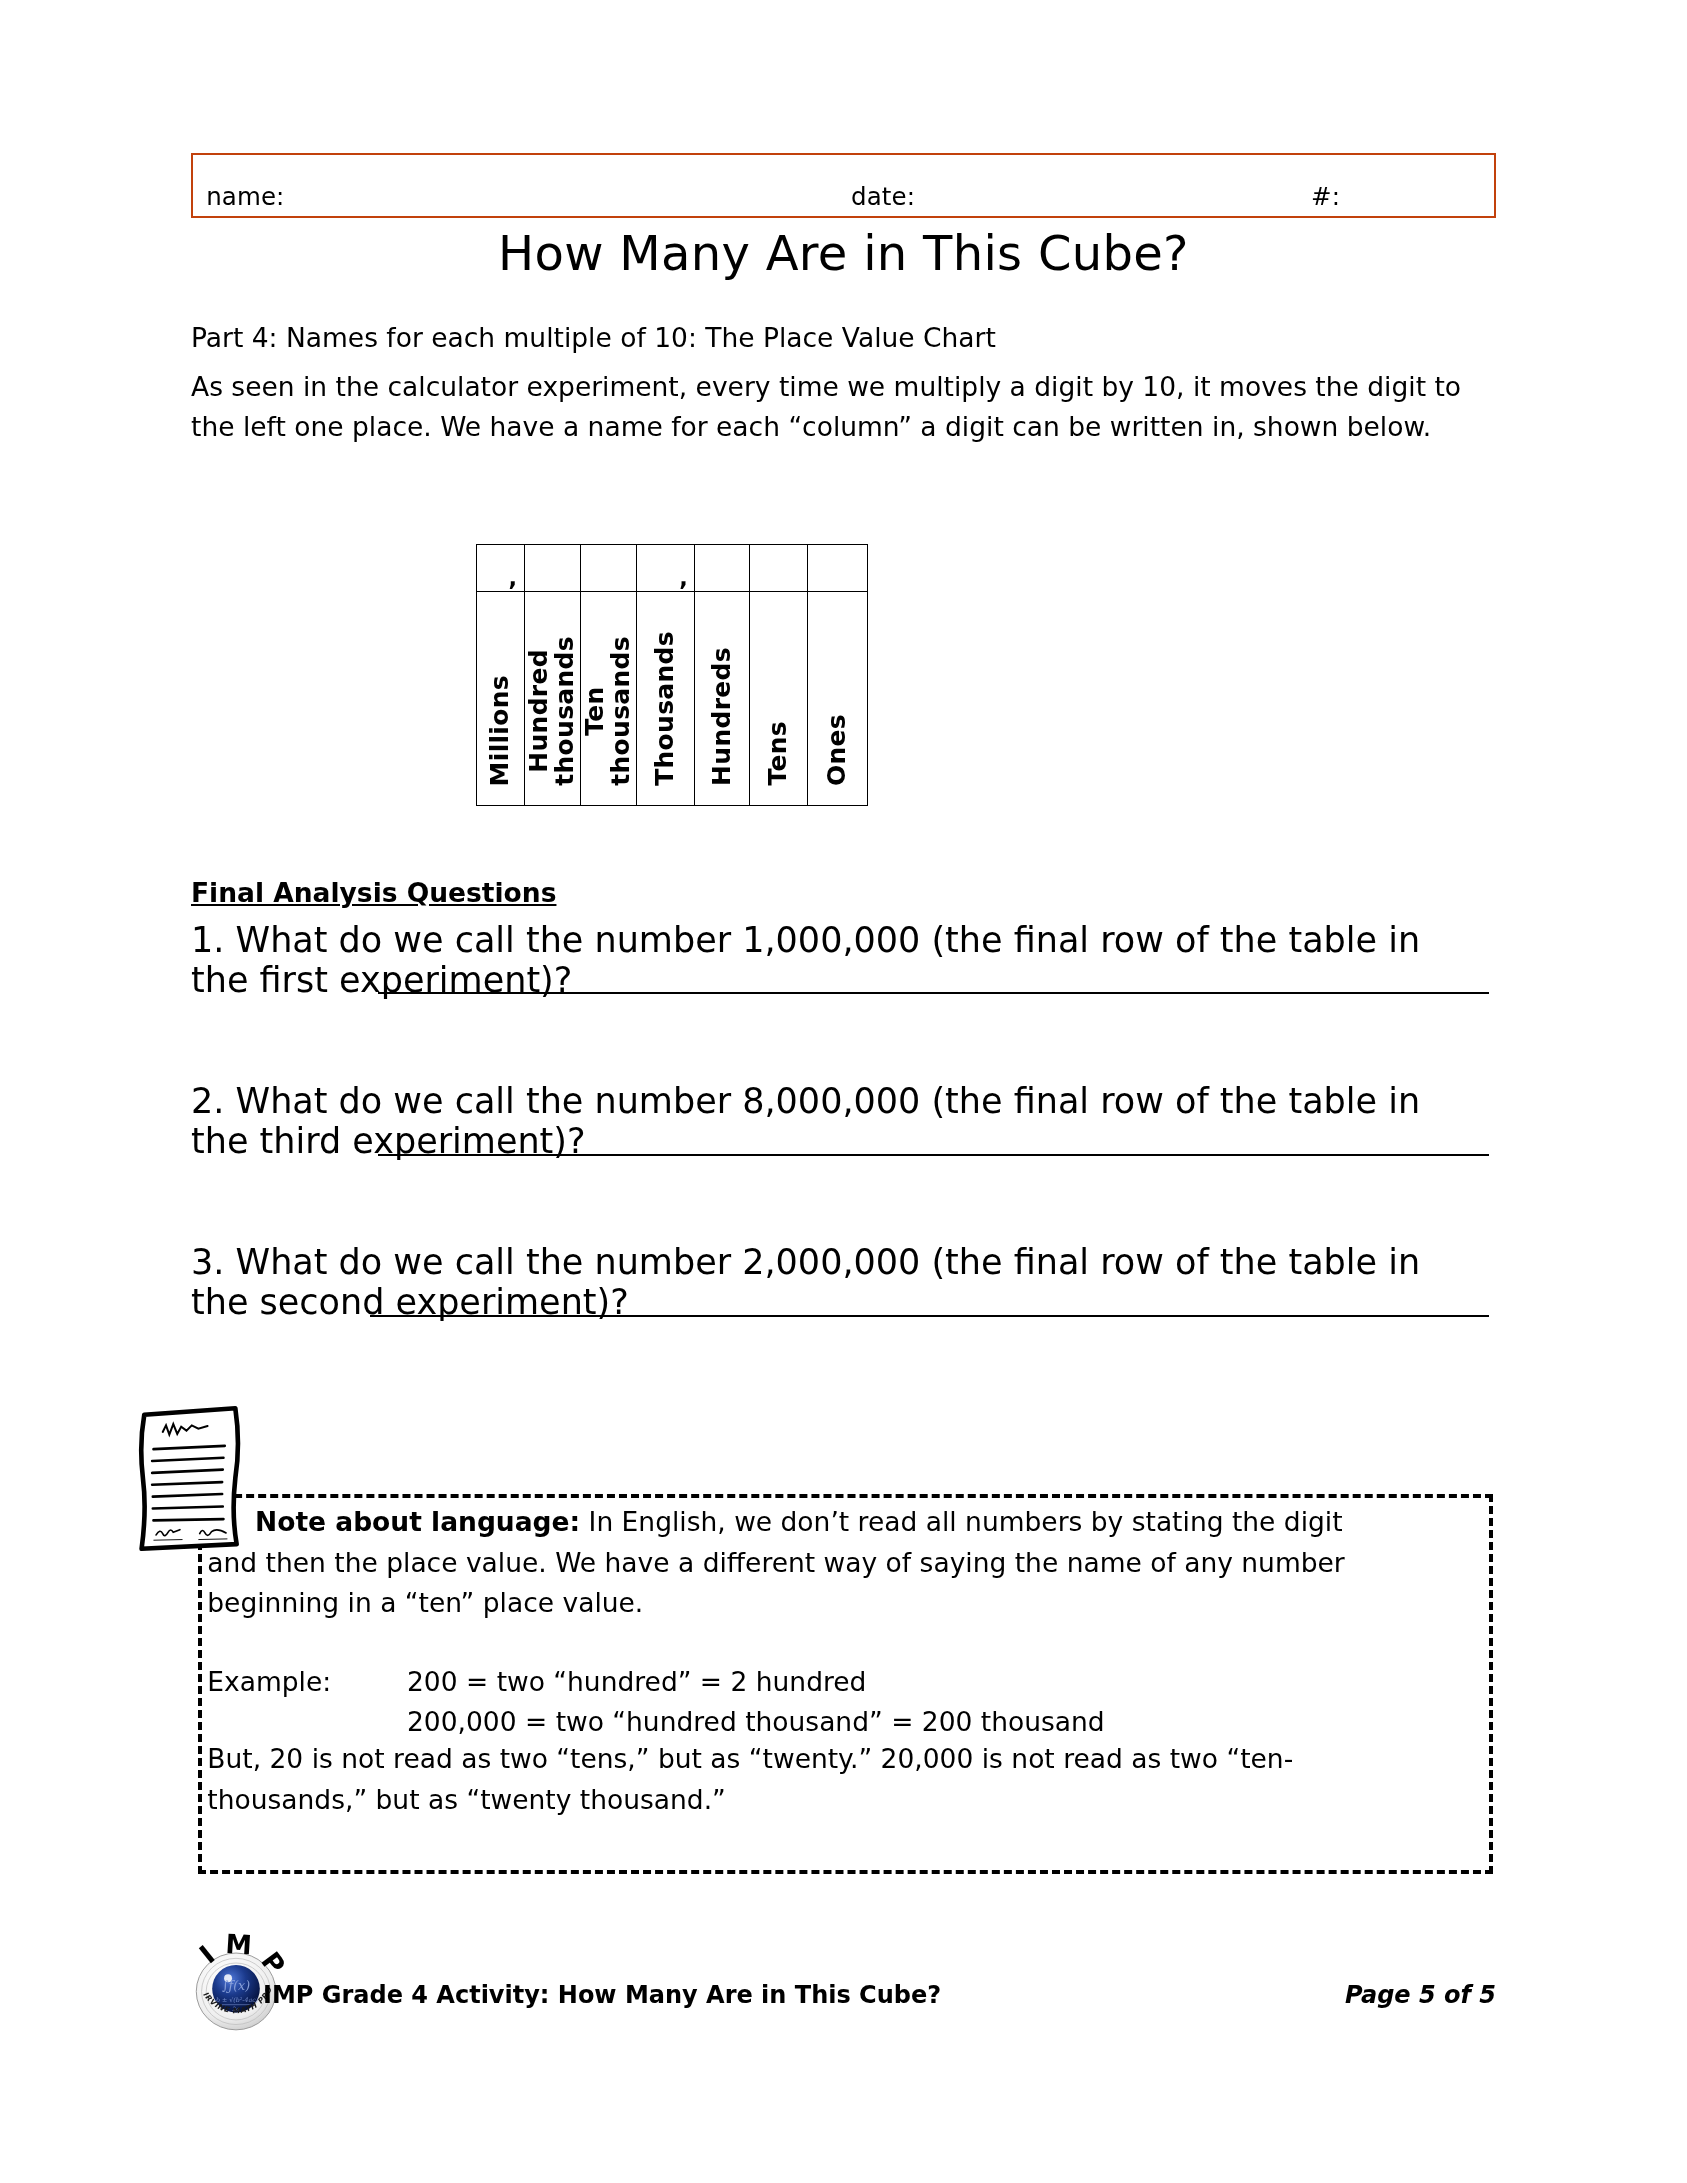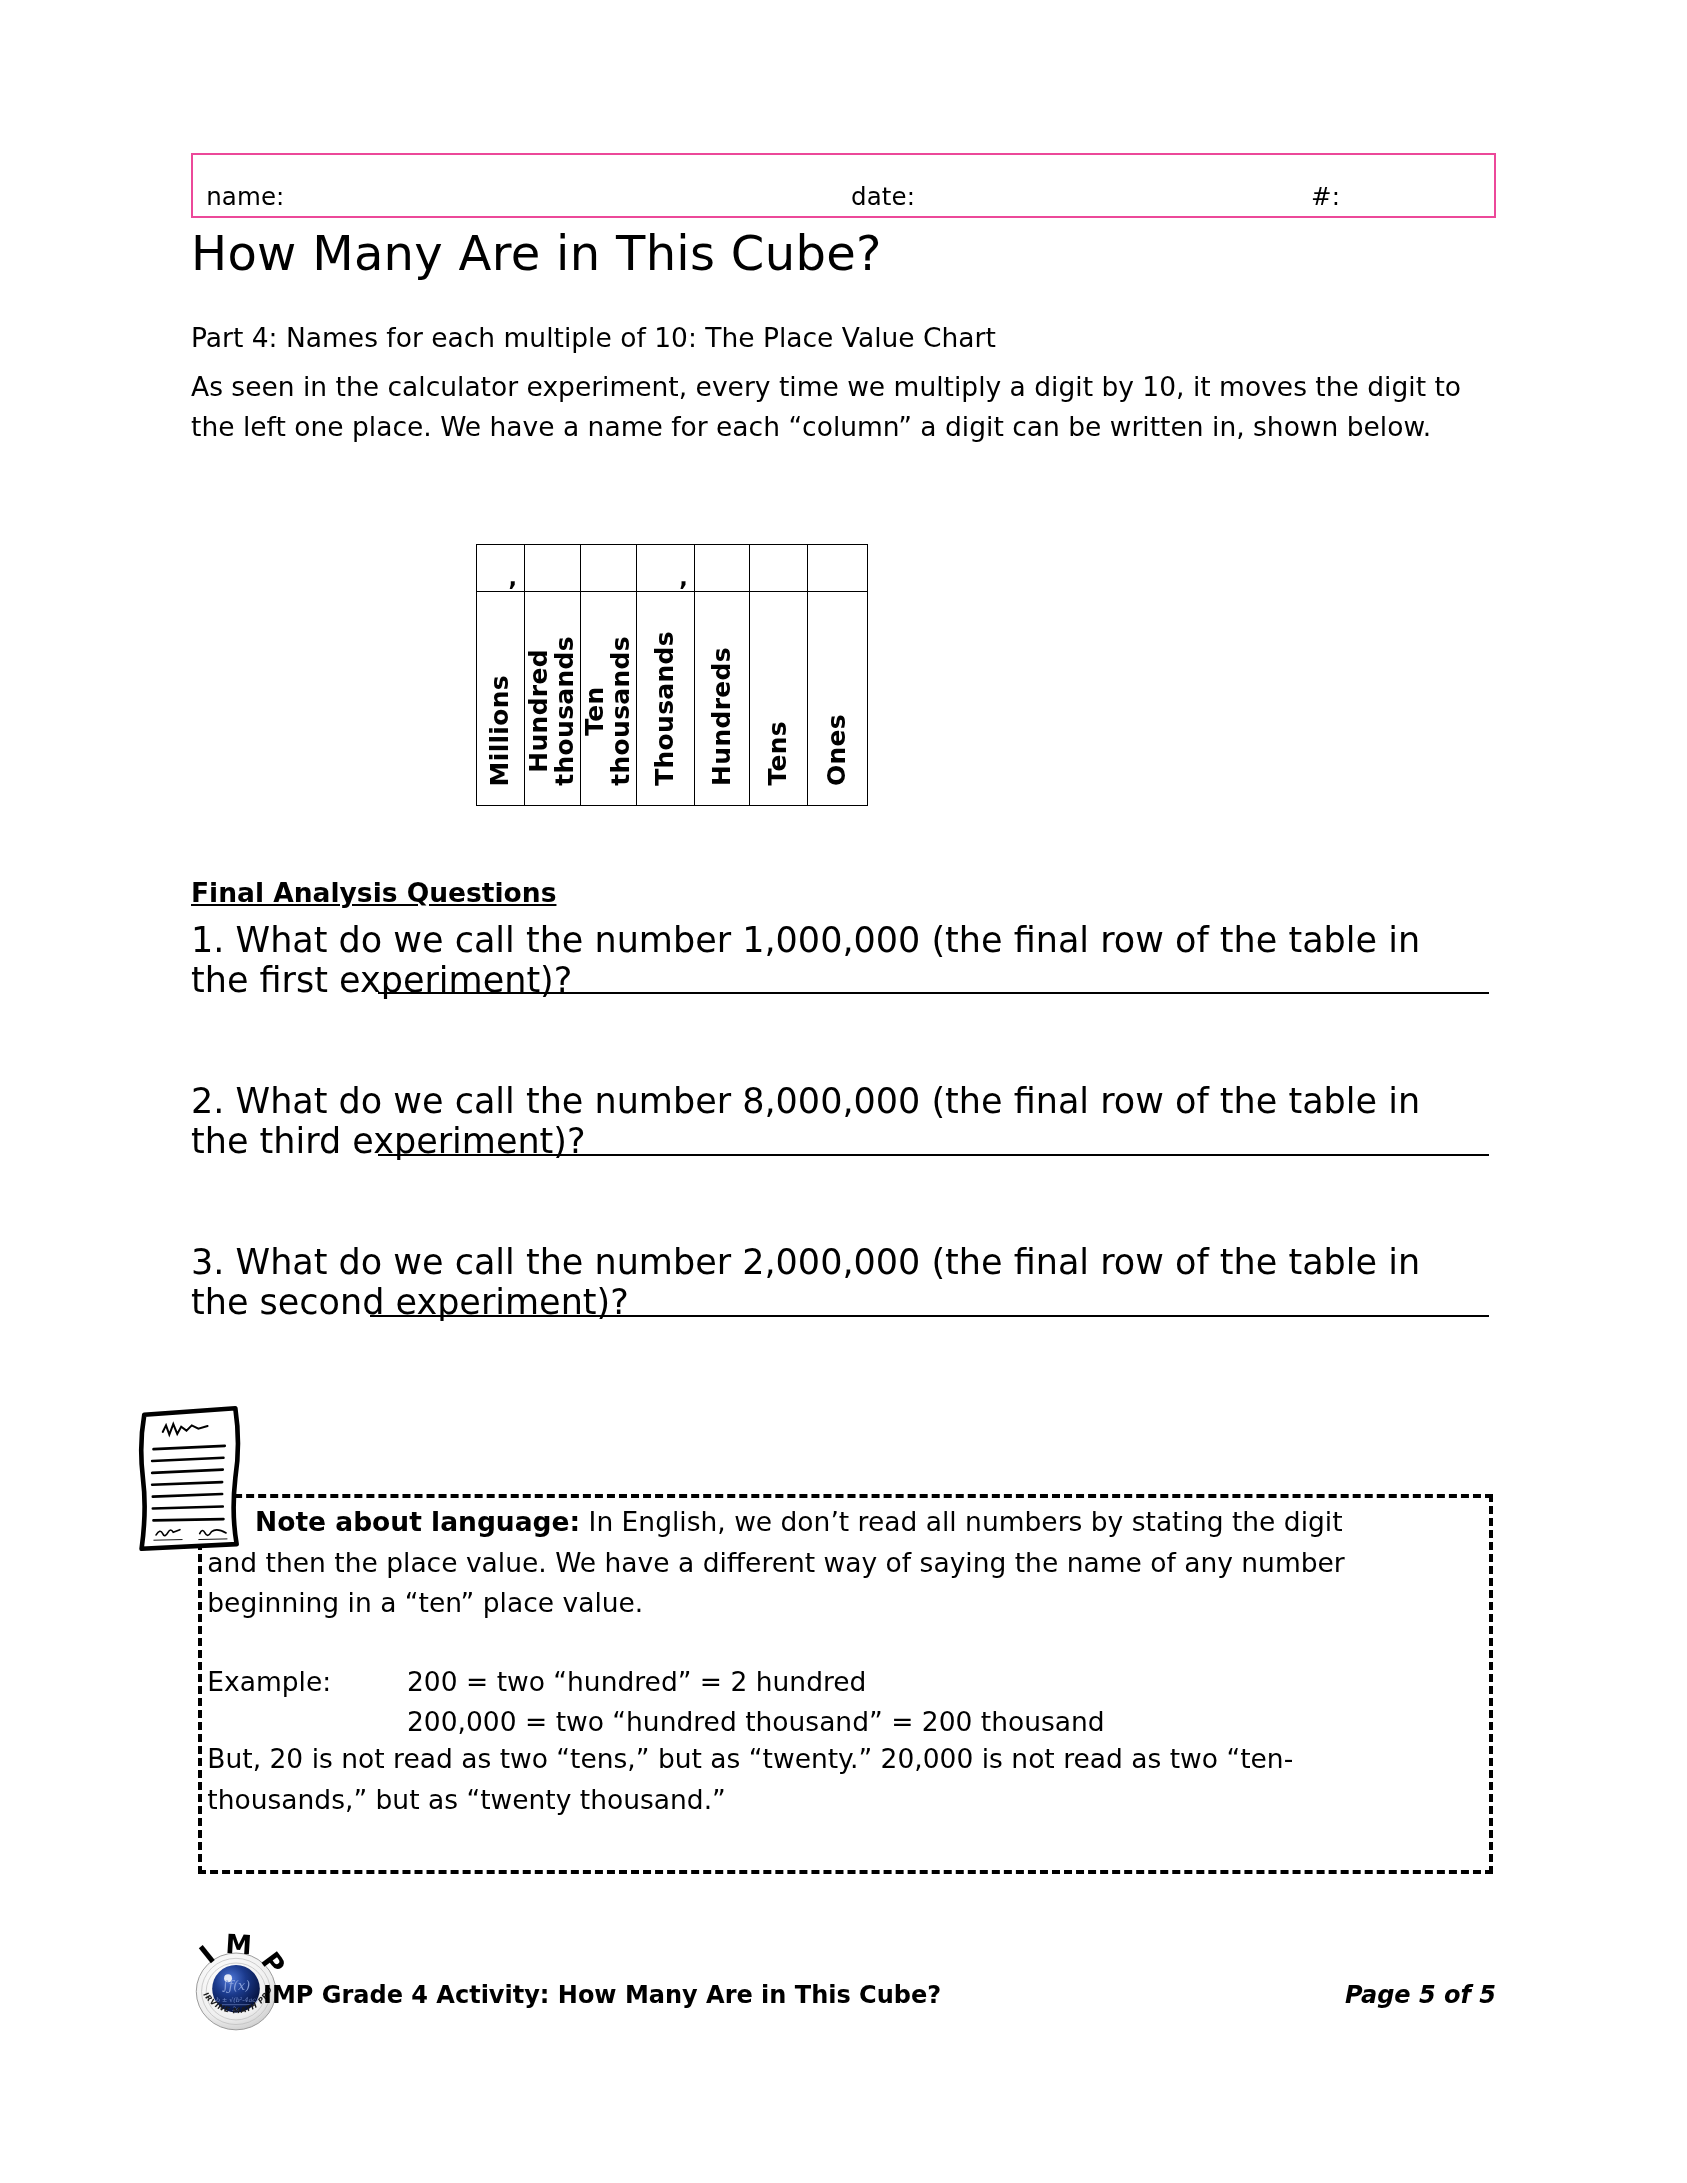--- a/index.html
+++ b/index.html
@@ -9,36 +9,36 @@
     font-family:"DejaVu Sans","Liberation Sans",sans-serif;
     color:#000;
     position:relative;
     overflow:hidden;
   }
   .page{position:absolute;left:0;top:0;width:1687px;height:2183px;}
 
   
   .idbox{
     position:absolute;left:191px;top:153px;width:1305px;height:65px;
-    border:2px solid #ec4899;
+    border:2px solid #c2410c;
     box-sizing:border-box;
   }
   .idbox span{
     position:absolute;bottom:5.3px;
     font-size:24.5px;font-weight:400;letter-spacing:0.1px;
     white-space:nowrap;
   }
   .id-name{left:13.2px;}
   .id-date{left:658px;}
   .id-num{left:1118px;}
 
   
   .doc-title{
     position:absolute;left:191px;top:225px;width:1305px;
-    text-align:left;
+    text-align:center;
     font-size:48px;font-weight:400;
     letter-spacing:0.3px;
     white-space:nowrap;
   }
 
   
   .part-head{
     position:absolute;left:191px;top:322px;width:1323px;
     font-size:26.5px;font-weight:400;white-space:nowrap;
   }

